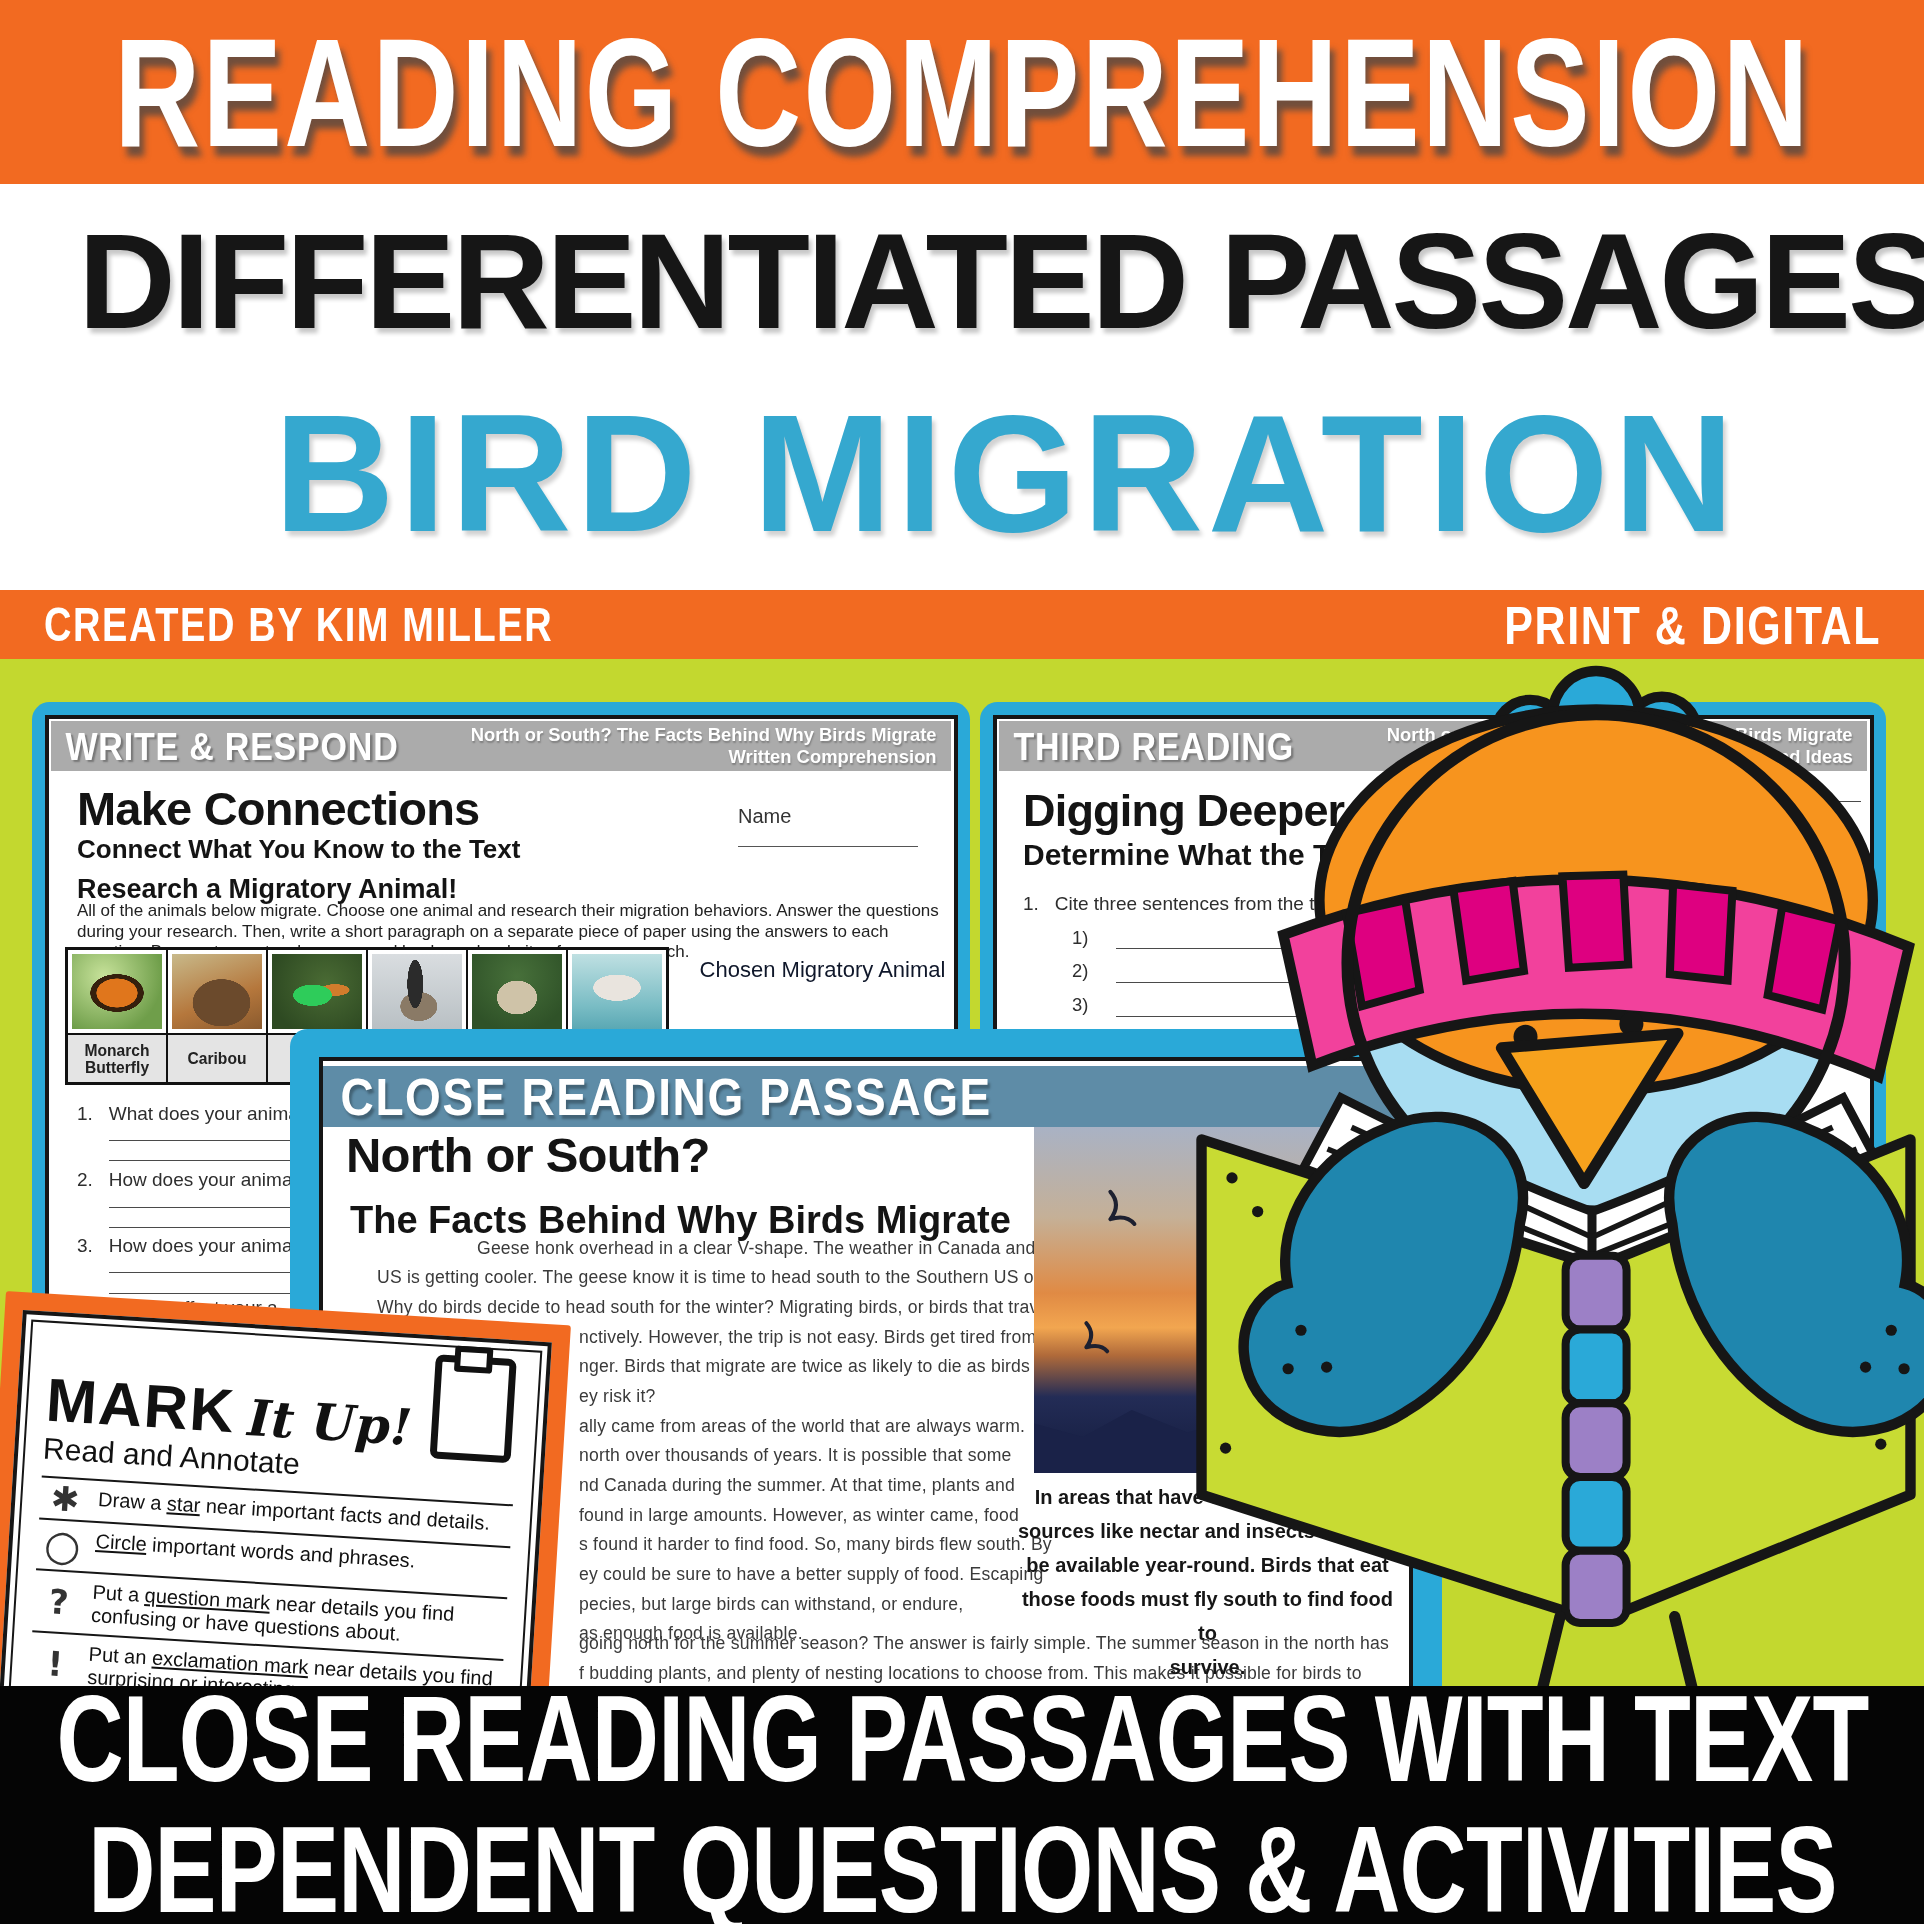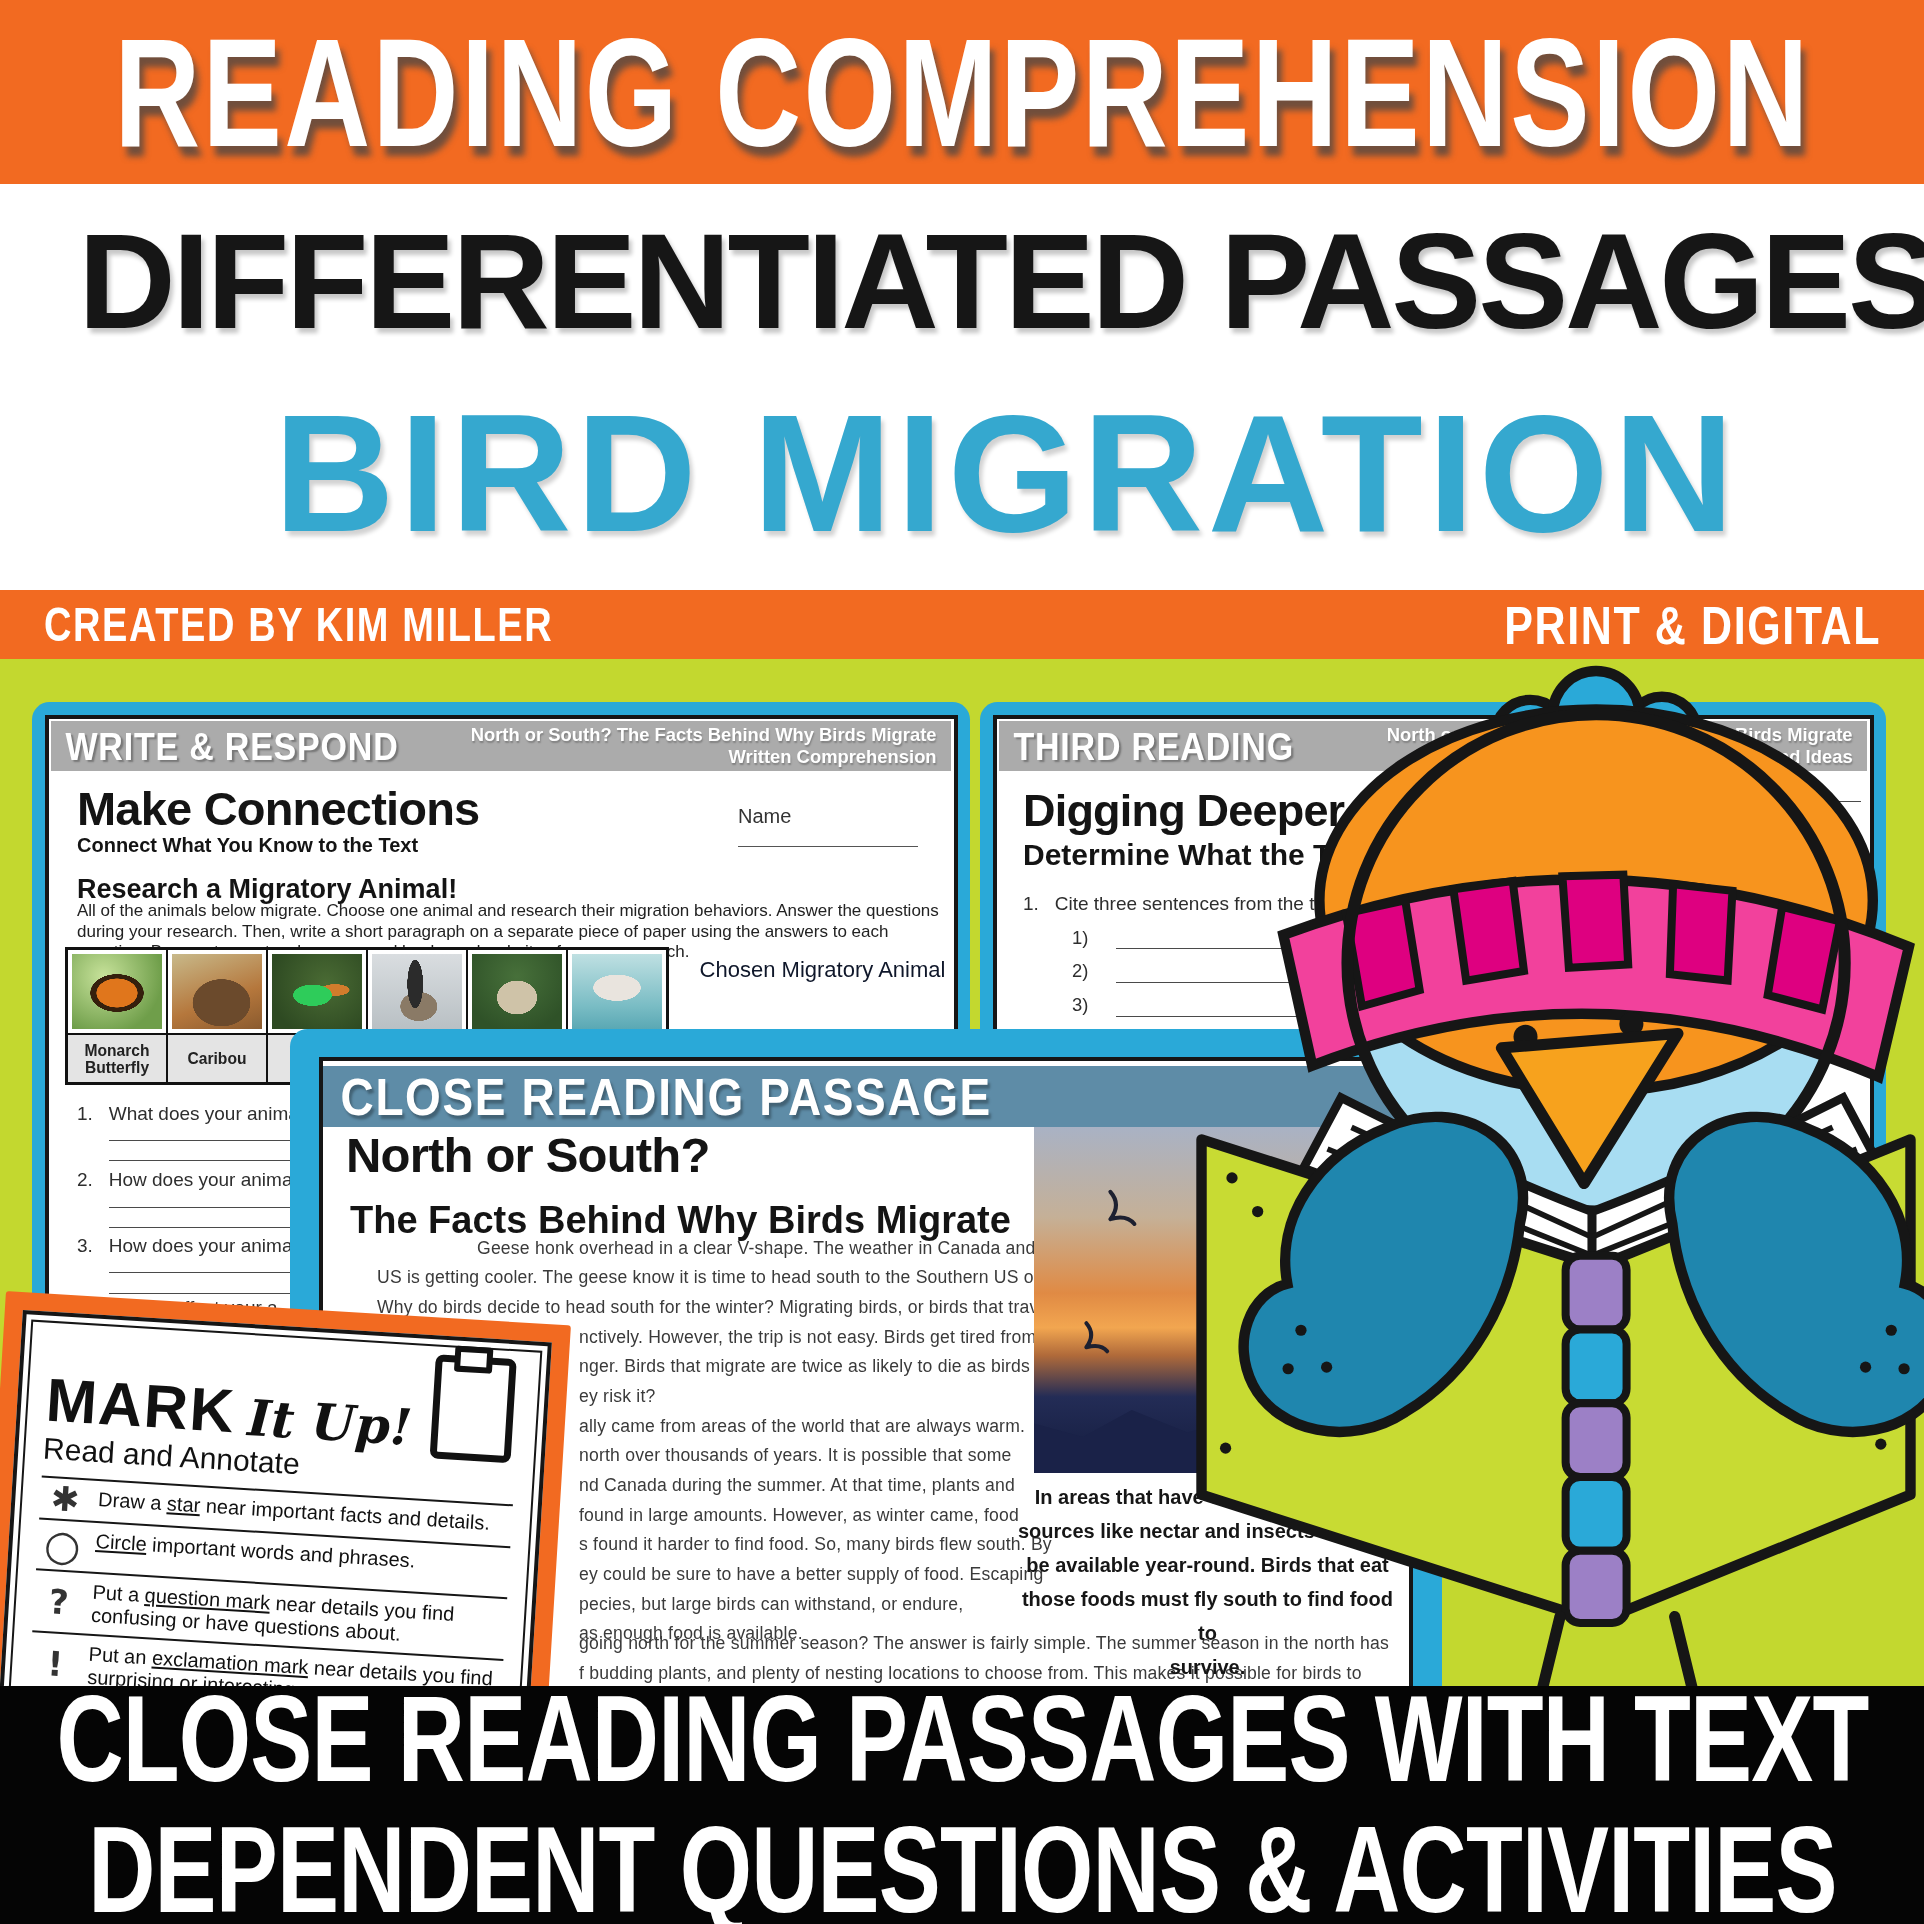--- a/index.html
+++ b/index.html
@@ -158,21 +158,21 @@
       <span class="gright">
         <span>North or South? The Facts Behind Why Birds Migrate</span><br>
         <span>Written Comprehension</span>
       </span>
     </div>
     <div class="wtitle" style="left:45px;top:79px;font-size:47px;">Make Connections</div>
     <div id="cl-name">
       <span>Name</span>
       <span class="nline"></span>
     </div>
-    <div class="wsub" style="left:45px;top:132px;font-size:20px;">Connect What You Know to the Text</div>
+    <div class="wsub" style="left:45px;top:132px;font-size:26px;">Connect What You Know to the Text</div>
     <div class="wsub" style="left:45px;top:172px;font-size:27px;">Research a Migratory Animal!</div>
     <div id="cl-instr">All of the animals below migrate. Choose one animal and research their migration behaviors.  Answer the questions during your research. Then, write a short paragraph on a separate piece of paper using the answers to each question. Be sure to use teacher approved books and websites for your research.</div>
 
     <div id="cl-table">
       <div class="pcell">
           <div class="pimg ph1"></div>
         </div>
       <div class="pcell">
           <div class="pimg ph2"></div>
         </div>

